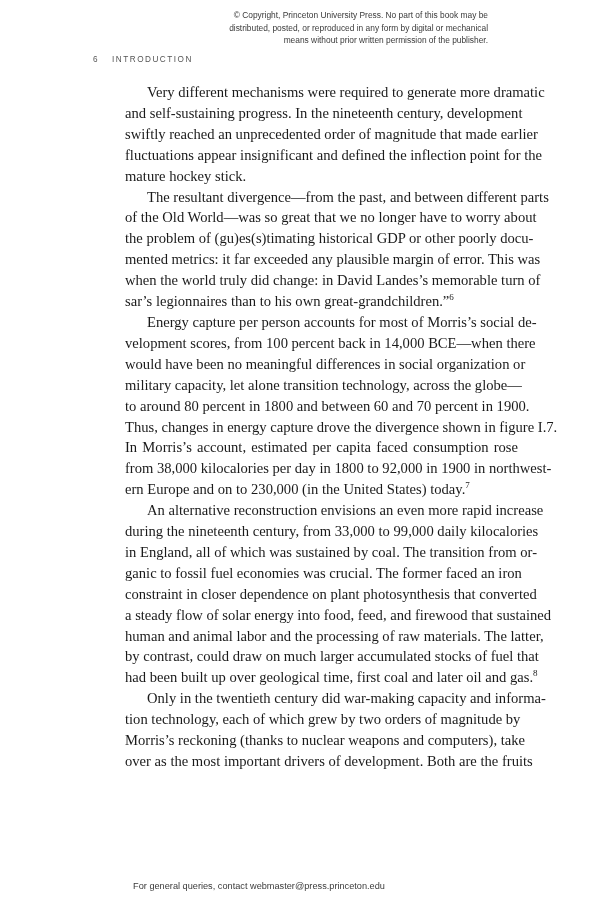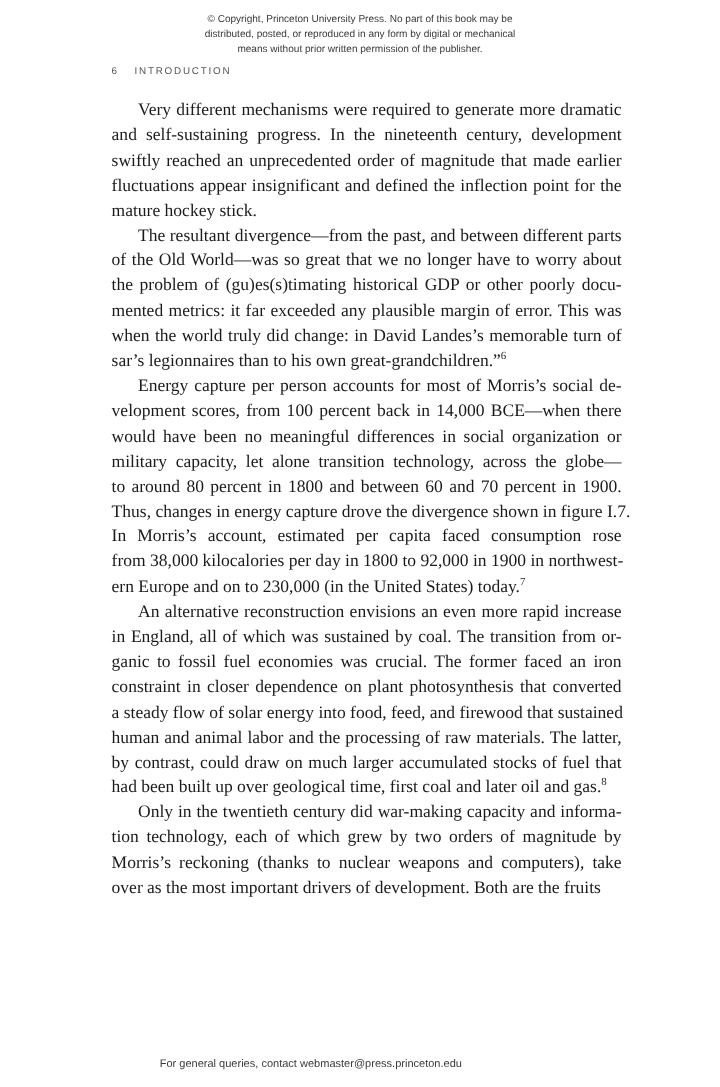--- a/index.html
+++ b/index.html
@@ -22,21 +22,21 @@
     position: absolute;
     left: 112px;
     top: 9px;
     width: 376px;
     font-family: "Liberation Sans", "DejaVu Sans", sans-serif;
     font-size: 8.4px;
     line-height: 12.6px;
     text-align: center;
     color: #3a3a3a;
   }
-  .copyright div { white-space: nowrap; }
+  .copyright div { white-space: nowrap; text-align: right; }
 
   
   .running-head {
     position: absolute;
     left: 93px;
     top: 55px;
     font-family: "Liberation Sans", "DejaVu Sans", sans-serif;
     font-size: 8.2px;
     letter-spacing: 1.5px;
     color: #555555;
@@ -62,20 +62,21 @@
     text-align: justify;
     text-align-last: left;
     
     font-variant-numeric: oldstyle-nums;
     font-feature-settings: "onum" 1, "liga" 1;
     hyphens: none;
   }
   .para .ln {
     display: block;
     white-space: nowrap;
+    margin-left: 32px;
   }
   
   .para .ln.j {
     text-align: justify;
     text-align-last: justify;
   }
   .para .ln.last {
     text-align: left;
     text-align-last: left;
   }
@@ -138,20 +139,21 @@
         <span class="ln j">would have been no meaningful differences in social organization or</span>
         <span class="ln j">military capacity, let alone transition technology, across the globe—</span>
         <span class="ln j">to around 80 percent in 1800 and between 60 and 70 percent in 1900.</span>
         <span class="ln j">Thus, changes in energy capture drove the divergence shown in figure I.7.</span>
         <span class="ln j">In Morris’s account, estimated per capita faced consumption rose</span>
         <span class="ln j">from 38,000 kilocalories per day in 1800 to 92,000 in 1900 in northwest-</span>
         <span class="ln last">ern Europe and on to 230,000 (in the United States) today.<sup class="fn">7</sup></span>
       </p>
     <p class="para" id="p4">
         <span class="ln j"><span class="indent"></span>An alternative reconstruction envisions an even more rapid increase</span>
+        <span class="ln j">during the nineteenth century, from 33,000 to 99,000 daily kilocalories</span>
         <span class="ln j">in England, all of which was sustained by coal. The transition from or-</span>
         <span class="ln j">ganic to fossil fuel economies was crucial. The former faced an iron</span>
         <span class="ln j">constraint in closer dependence on plant photosynthesis that converted</span>
         <span class="ln j">a steady flow of solar energy into food, feed, and firewood that sustained</span>
         <span class="ln j">human and animal labor and the processing of raw materials. The latter,</span>
         <span class="ln j">by contrast, could draw on much larger accumulated stocks of fuel that</span>
         <span class="ln last">had been built up over geological time, first coal and later oil and gas.<sup class="fn">8</sup></span>
       </p>
     <p class="para" id="p5">
         <span class="ln j"><span class="indent"></span>Only in the twentieth century did war-making capacity and informa-</span>

